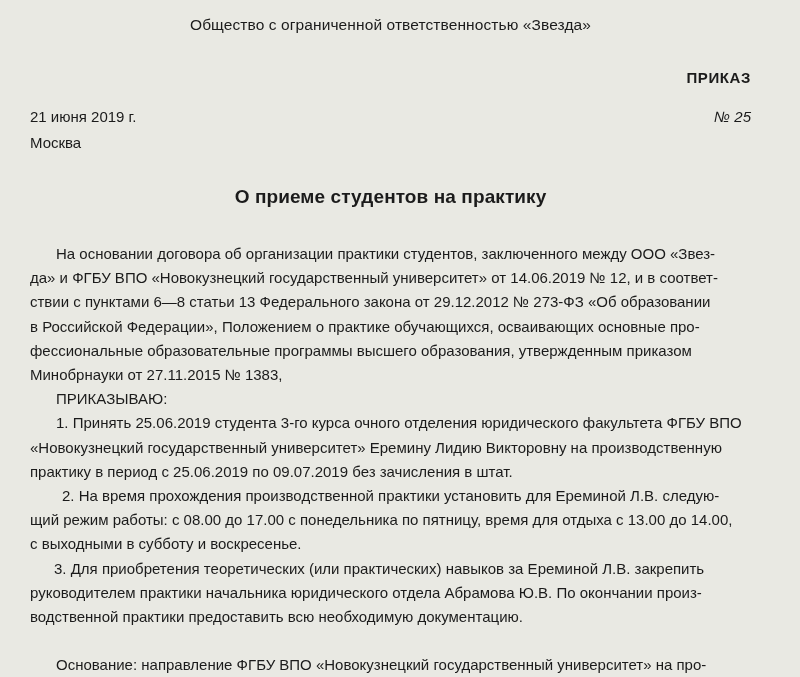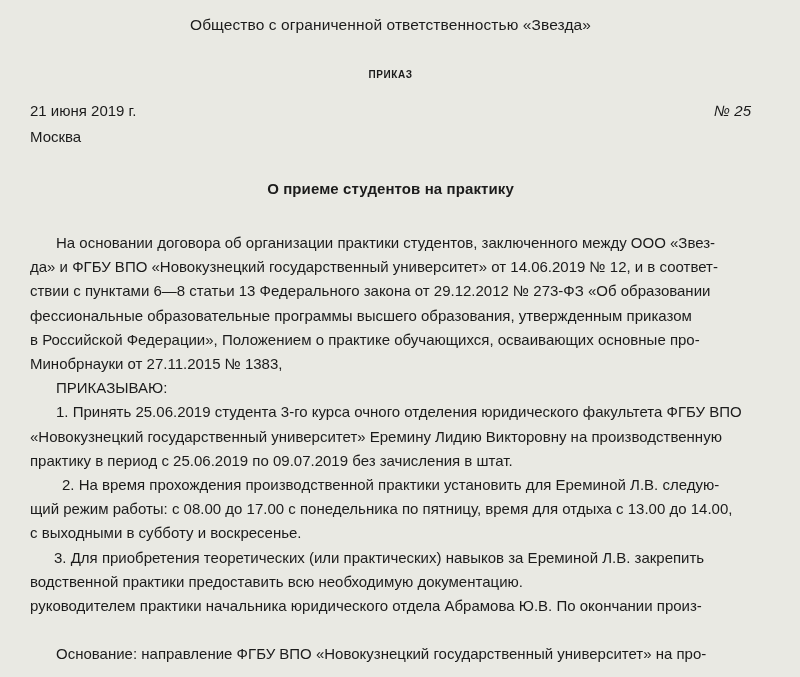--- a/index.html
+++ b/index.html
@@ -25,22 +25,22 @@
   }
   .org-block {
     text-align: center;
     line-height: 1.42;
   }
   .org-line {
     font-size: 15.5px;
     letter-spacing: 0.1px;
   }
   .doc-kind {
-    text-align: center;
-    font-size: 10px;
+    text-align: right;
+    font-size: 15px;
     font-weight: bold;
     letter-spacing: 0.6px;
     margin-top: 33px;
   }
   .meta-row {
     display: flex;
     justify-content: space-between;
     align-items: baseline;
     margin-top: 22px;
     font-size: 15px;
@@ -48,21 +48,21 @@
   .meta-date { text-align: left; }
   .meta-number { text-align: left; font-style: italic; }
 
   .city {
     text-align: left;
     font-size: 15px;
     margin-top: 9px;
   }
   .doc-title {
     text-align: center;
-    font-size: 15px;
+    font-size: 19px;
     font-weight: bold;
     margin-top: 35px;
     letter-spacing: 0.1px;
   }
   .body {
     margin-top: 34px;
     font-size: 15px;
     line-height: 24.2px;
   }
   
@@ -97,22 +97,22 @@
   <div class="city">Москва</div>
 
   <div class="doc-title">О приеме студентов на практику</div>
 
   <div class="body">
 
     <div>
       <span class="tl ind1">На основании договора об организации практики студентов, заключенного между ООО «Звез-</span>
       <span class="tl">да» и ФГБУ ВПО «Новокузнецкий государственный университет» от 14.06.2019 № 12, и в соответ-</span>
       <span class="tl">ствии с пунктами 6—8 статьи 13 Федерального закона от 29.12.2012 № 273-ФЗ «Об образовании</span>
+      <span class="tl">в Российской Федерации», Положением о практике обучающихся, осваивающих основные про-</span>
       <span class="tl">фессиональные образовательные программы высшего образования, утвержденным приказом</span>
-      <span class="tl">в Российской Федерации», Положением о практике обучающихся, осваивающих основные про-</span>
       <span class="tl">Минобрнауки от 27.11.2015 № 1383,</span>
     </div>
 
     <div>
       <span class="tl ind1">ПРИКАЗЫВАЮ:</span>
     </div>
 
     <div>
       <span class="tl ind1">1. Принять 25.06.2019 студента 3-го курса очного отделения юридического факультета ФГБУ ВПО</span>
       <span class="tl">«Новокузнецкий государственный университет» Еремину Лидию Викторовну на производственную</span>
@@ -120,22 +120,22 @@
     </div>
 
     <div>
       <span class="tl ind2">2. На время прохождения производственной практики установить для Ереминой Л.В. следую-</span>
       <span class="tl">щий режим работы: с 08.00 до 17.00 с понедельника по пятницу, время для отдыха с 13.00 до 14.00,</span>
       <span class="tl">с выходными в субботу и воскресенье.</span>
     </div>
 
     <div>
       <span class="tl ind3">3. Для приобретения теоретических (или практических) навыков за Ереминой Л.В. закрепить</span>
+      <span class="tl">руководителем практики начальника юридического отдела Абрамова Ю.В. По окончании произ-</span>
       <span class="tl">водственной практики предоставить всю необходимую документацию.</span>
-      <span class="tl">руководителем практики начальника юридического отдела Абрамова Ю.В. По окончании произ-</span>
     </div>
 
     <span class="blank-line"></span>
 
     <div>
       <span class="tl ind1">Основание: направление ФГБУ ВПО «Новокузнецкий государственный университет» на про-</span>
 
     </div>
 
   </div>

